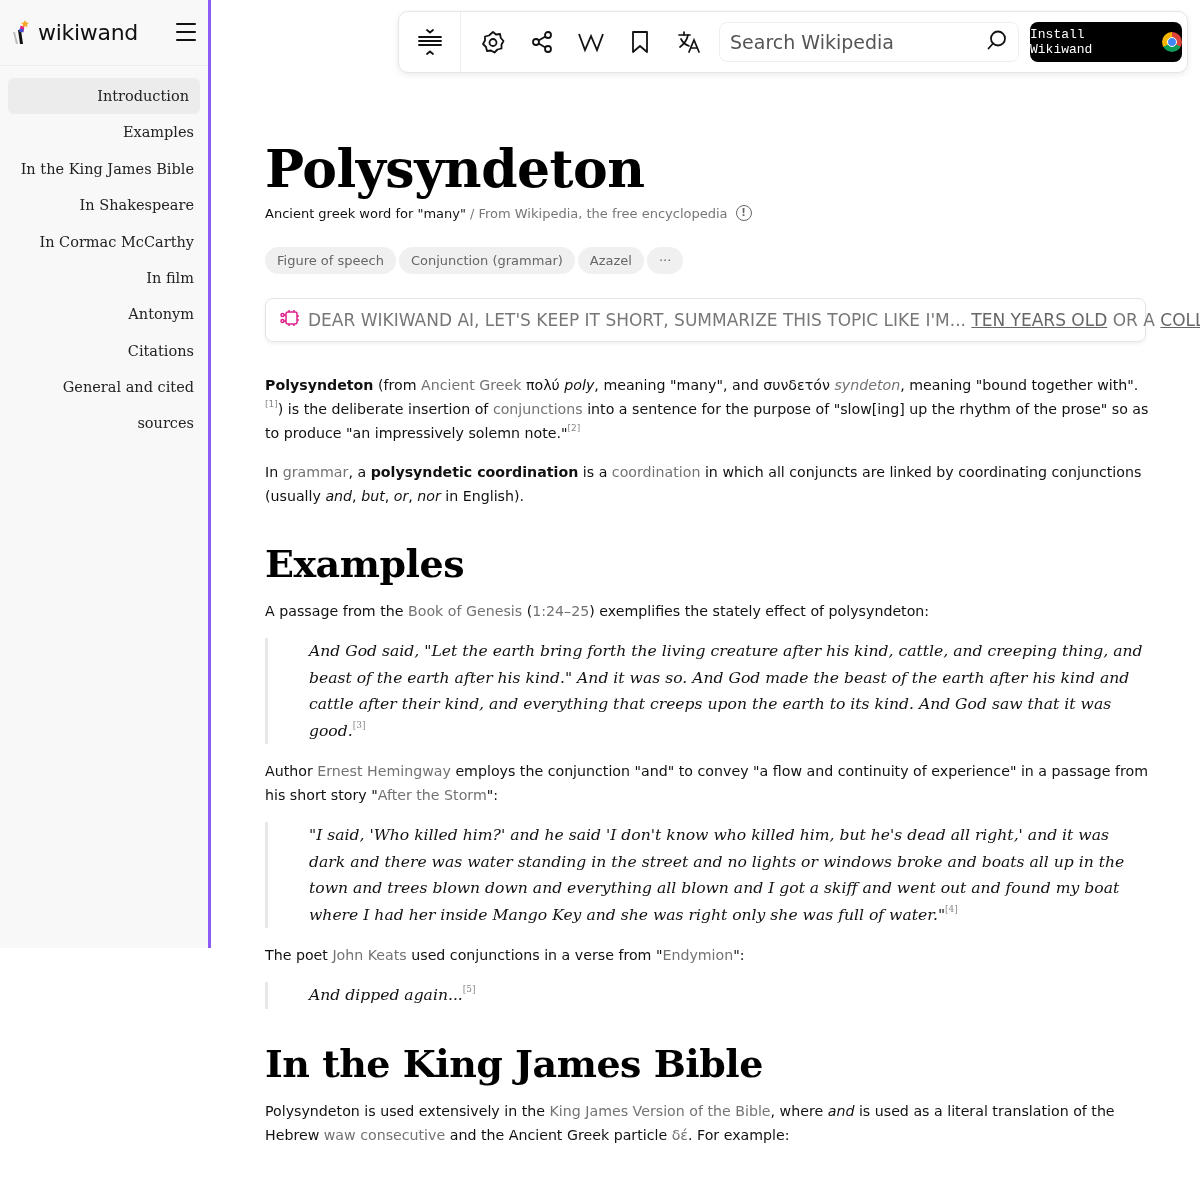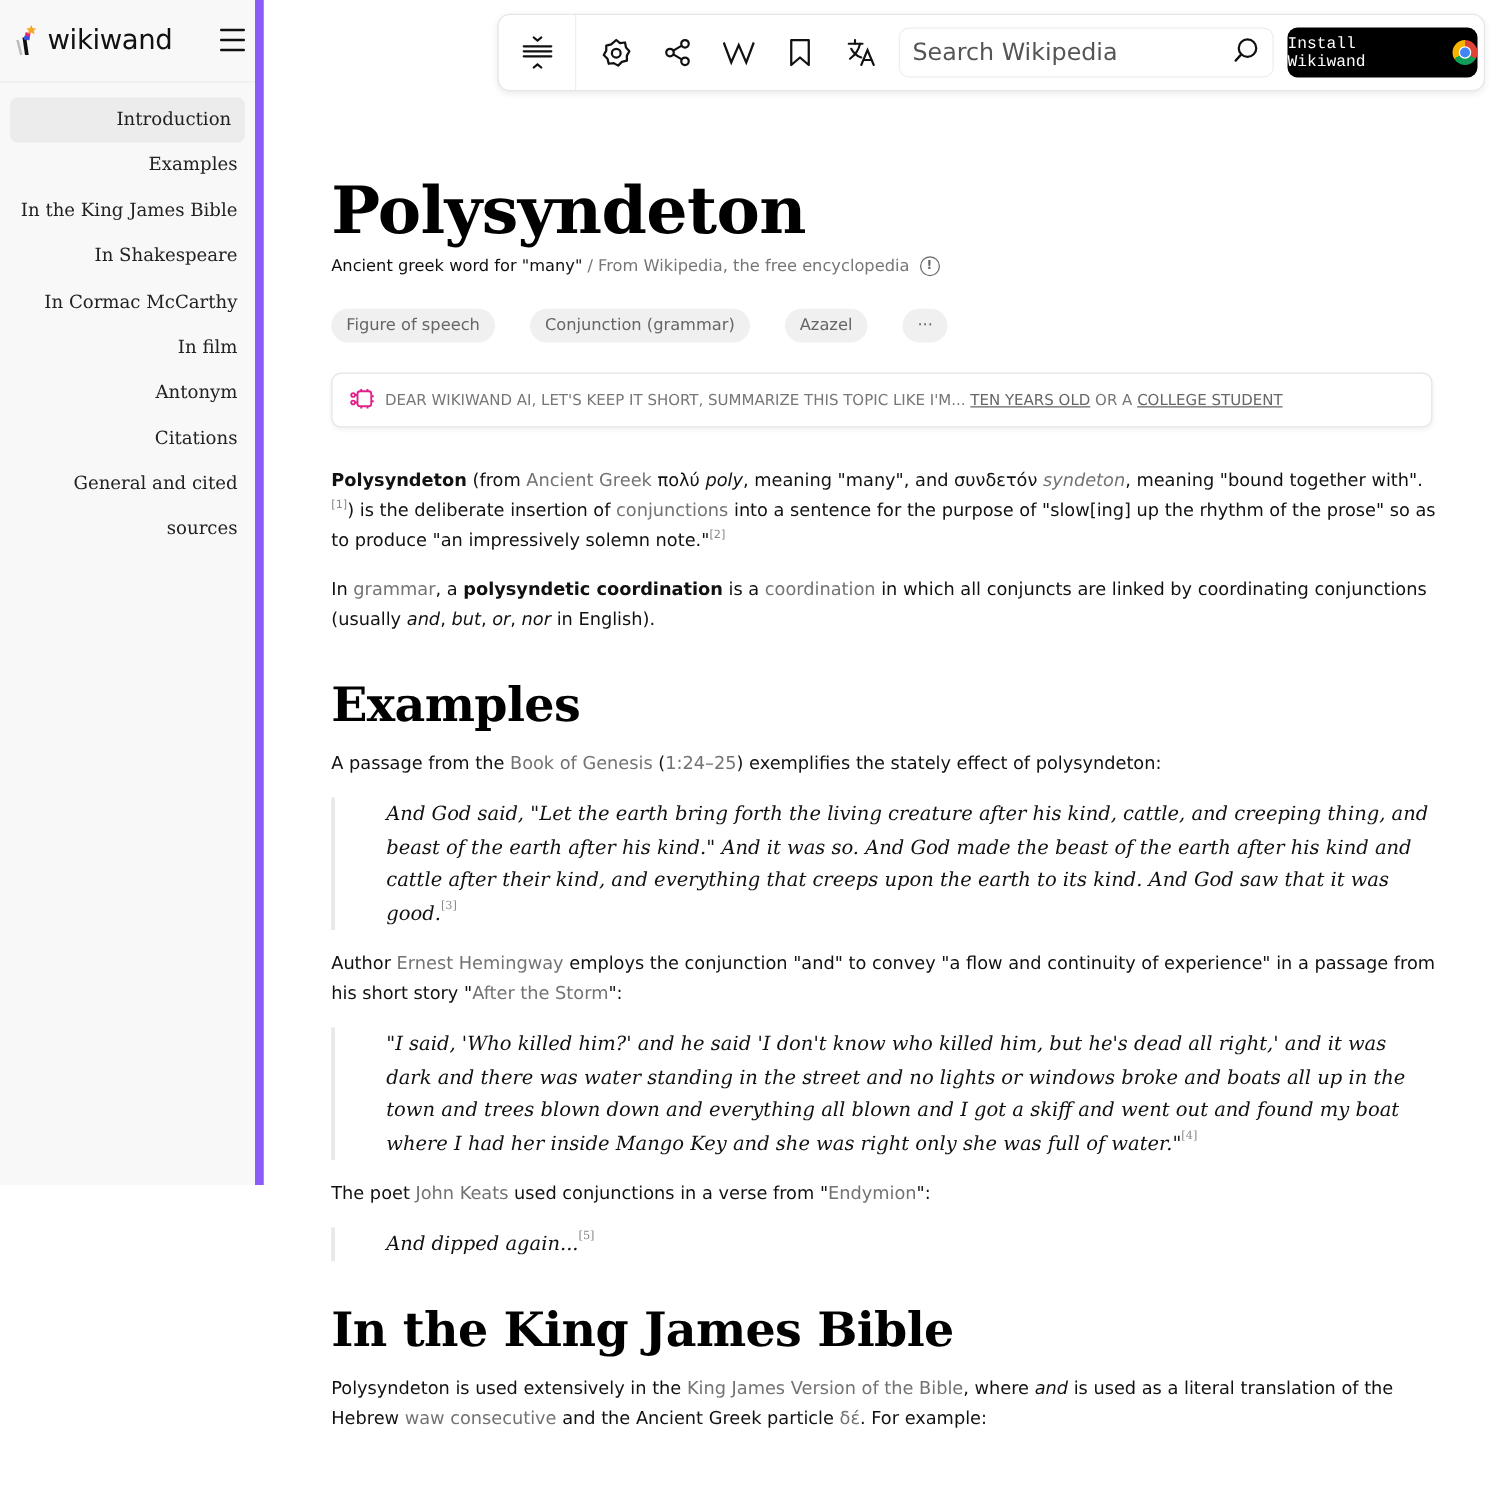--- a/index.html
+++ b/index.html
@@ -1,18 +1,18 @@
 <!DOCTYPE html>
 <html><head>
 <meta charset="utf-8">
 <style>
 *{box-sizing:border-box;margin:0;padding:0}
 html,body{width:1200px;height:1200px;overflow:hidden;background:#fff}
 body{font-family:"Liberation Sans",sans-serif;color:#111;position:relative}
-.sidebar{position:absolute;left:0;top:0;width:211px;height:948px;background:#f8f8f8;border-right:7px solid #8b5cf6}
+.sidebar{position:absolute;left:0;top:0;width:211px;height:948px;background:#f8f8f8;border-right:3px solid #8b5cf6}
 .logo-row{height:66px;border-bottom:1px solid #ececec;display:flex;align-items:center;padding-left:10px;position:relative}
 .logo-mark{width:22px;height:26px;position:relative;margin-right:6px}
 .logo-text{font-family:"DejaVu Sans",sans-serif;font-size:22px;color:#111;letter-spacing:-0.3px}
 .menu-btn{position:absolute;left:176px;top:23px;width:20px;height:18px;display:flex;flex-direction:column;justify-content:space-between;cursor:pointer}
 .menu-btn span{display:block;height:2px;background:#111;border-radius:1px}
 .toc{padding-top:12px}
 .toc-item{display:block;margin:0 8px 0 8px;height:36.4px;line-height:36px;text-align:right;padding-right:6px;font-family:"DejaVu Serif",serif;font-size:14.5px;color:#222;border-radius:6px;cursor:pointer}
 .toc-item.active{background:#ececec;padding-right:11px}
 .toolbar{position:absolute;left:398px;top:11px;width:790px;height:62px;background:#fff;border:1px solid #e6e6e6;border-radius:10px;box-shadow:0 2px 6px rgba(0,0,0,0.08);display:flex;align-items:center}
 .tb-first{width:62px;height:100%;border-right:1px solid #eee;display:flex;align-items:center;justify-content:center}
@@ -22,23 +22,23 @@
 .search input{border:none;outline:none;font-family:"DejaVu Sans",sans-serif;font-size:19px;color:#0369a1;width:240px;background:transparent}
 .search input::placeholder{color:#555}
 .install{margin-left:11px;width:152px;height:40px;background:#000;color:#fff;border-radius:8px;display:flex;align-items:center;justify-content:center;gap:8px;font-family:Liberation Mono, monospace;font-size:13px;cursor:pointer}
 .chrome{width:20px;height:20px;border-radius:50%;background:conic-gradient(#db4437 0 120deg,#0f9d58 120deg 240deg,#f4b400 240deg 360deg);position:relative}
 .chrome::after{content:"";position:absolute;left:5px;top:5px;width:10px;height:10px;border-radius:50%;background:#4285f4;border:1.5px solid #fff;box-sizing:border-box}
 .main{position:absolute;left:265px;top:0;width:885px}
 h1.title{position:absolute;top:138px;font-family:"DejaVu Serif",serif;font-weight:bold;font-size:52px;color:#000;letter-spacing:-0.5px}
 .subtitle{position:absolute;top:205px;font-family:"DejaVu Sans",sans-serif;font-size:13px;color:#111;display:flex;align-items:center;white-space:nowrap}
 .subtitle .src{color:#777;margin-left:4px}
 .info-icon{width:16px;height:16px;border:1.3px solid #666;border-radius:50%;margin-left:8px;font-size:10px;line-height:13px;text-align:center;color:#666;font-weight:bold}
-.chips{position:absolute;top:247px;display:flex;gap:28px}
+.chips{position:absolute;top:247px;display:flex;gap:3px}
 .chip{height:27px;border-radius:14px;background:#f0f0f0;padding:0 12px;font-family:"DejaVu Sans",sans-serif;font-size:13px;color:#666;line-height:27px;cursor:pointer}
-.ai-bar{position:absolute;top:298px;left:0;width:881px;height:44px;border:1px solid #e4e4e4;border-radius:8px;box-shadow:0 2px 4px rgba(0,0,0,0.06);display:flex;align-items:center;padding-left:14px;font-family:"DejaVu Sans",sans-serif;font-size:12px;color:#777;white-space:nowrap}
+.ai-bar{position:absolute;top:298px;left:0;width:881px;height:44px;border:1px solid #e4e4e4;border-radius:8px;box-shadow:0 2px 4px rgba(0,0,0,0.06);display:flex;align-items:center;padding-left:14px;font-family:"DejaVu Sans",sans-serif;font-size:17px;color:#777;white-space:nowrap}
 .ai-bar a{color:#666;text-decoration:underline;cursor:pointer}
 .ai-icon{margin-right:8px}
 .body{position:absolute;top:373px;left:0;width:885px;font-family:"DejaVu Sans",sans-serif;font-size:14.2px;line-height:24px;color:#111}
 .body p{margin-bottom:15px}
 .body a{color:#737373;text-decoration:none;cursor:pointer}
 .body sup{font-size:9px;color:#888;vertical-align:top;line-height:14px}
 h2{font-family:"DejaVu Serif",serif;font-weight:bold;font-size:38px;color:#000;margin:31px 0 10px;line-height:50px;letter-spacing:-0.5px}
 blockquote{border-left:3px solid #e8e8e8;padding-left:41px;margin:0 0 14px;font-family:"DejaVu Serif",serif;font-style:italic;font-size:15.6px;line-height:26.5px;color:#111}
 blockquote p{margin-bottom:0}
 blockquote.verse p{margin-bottom:16px}

